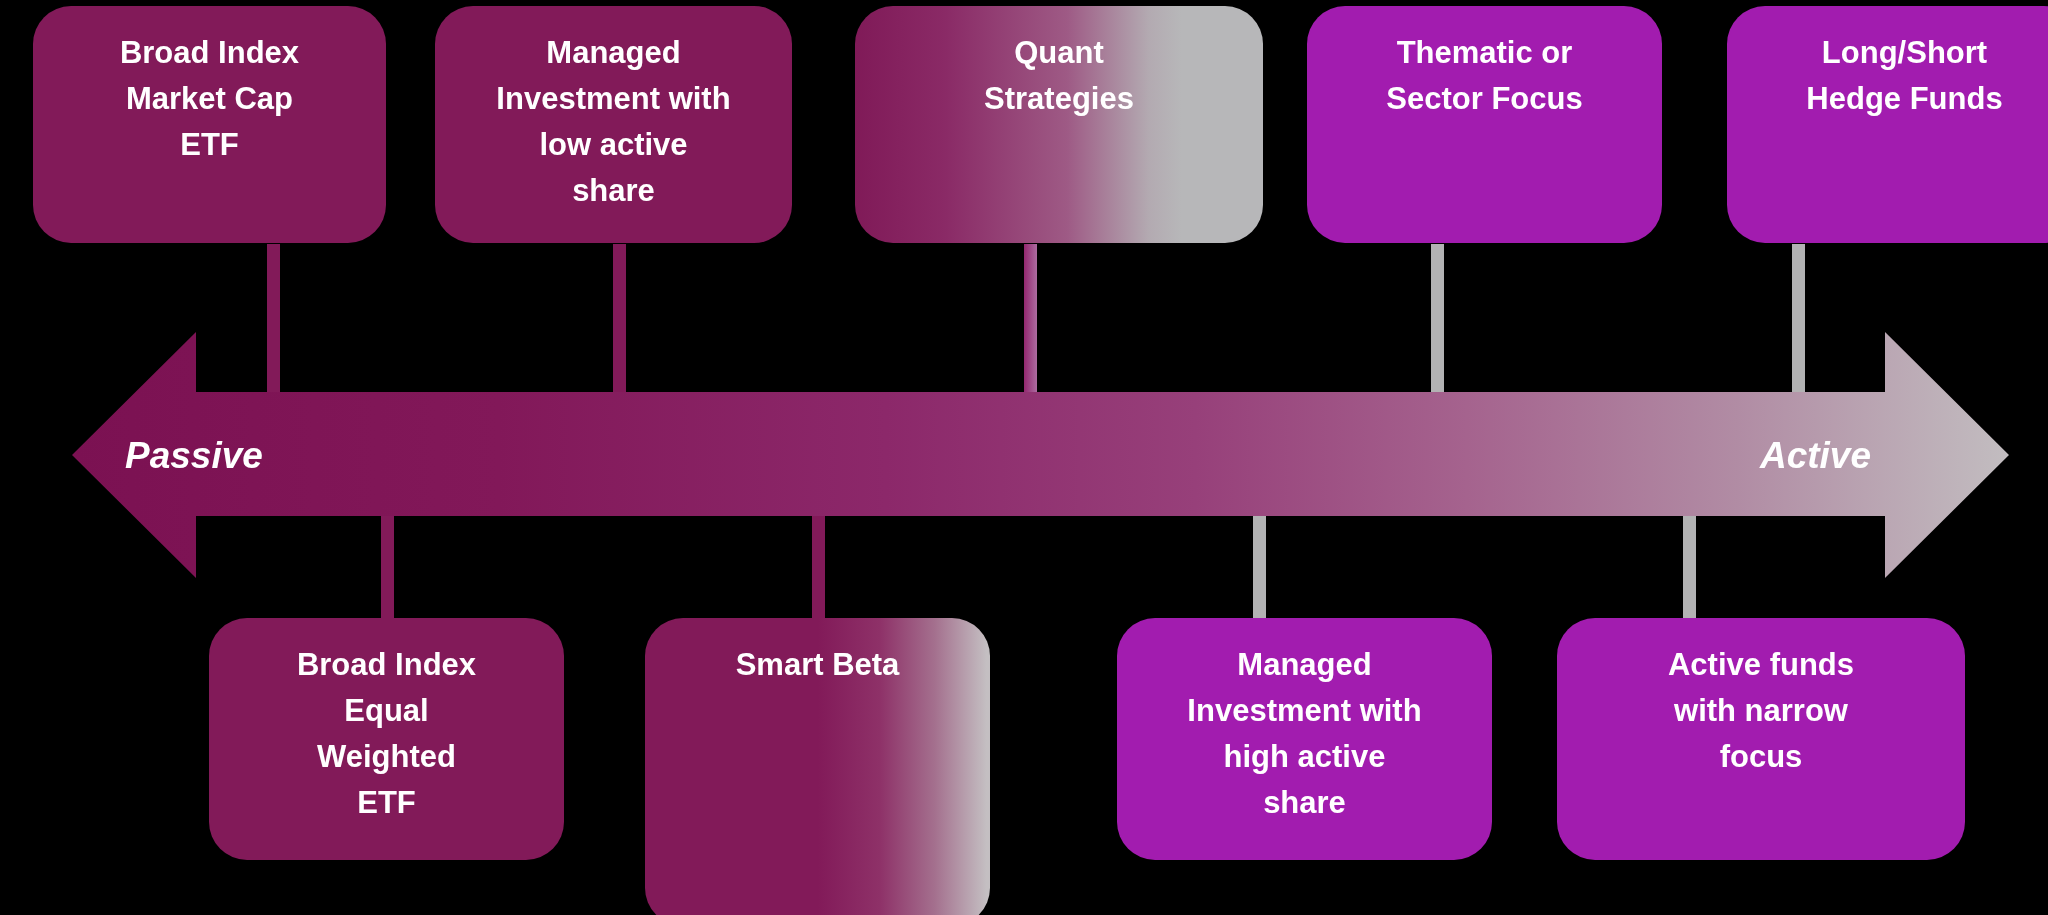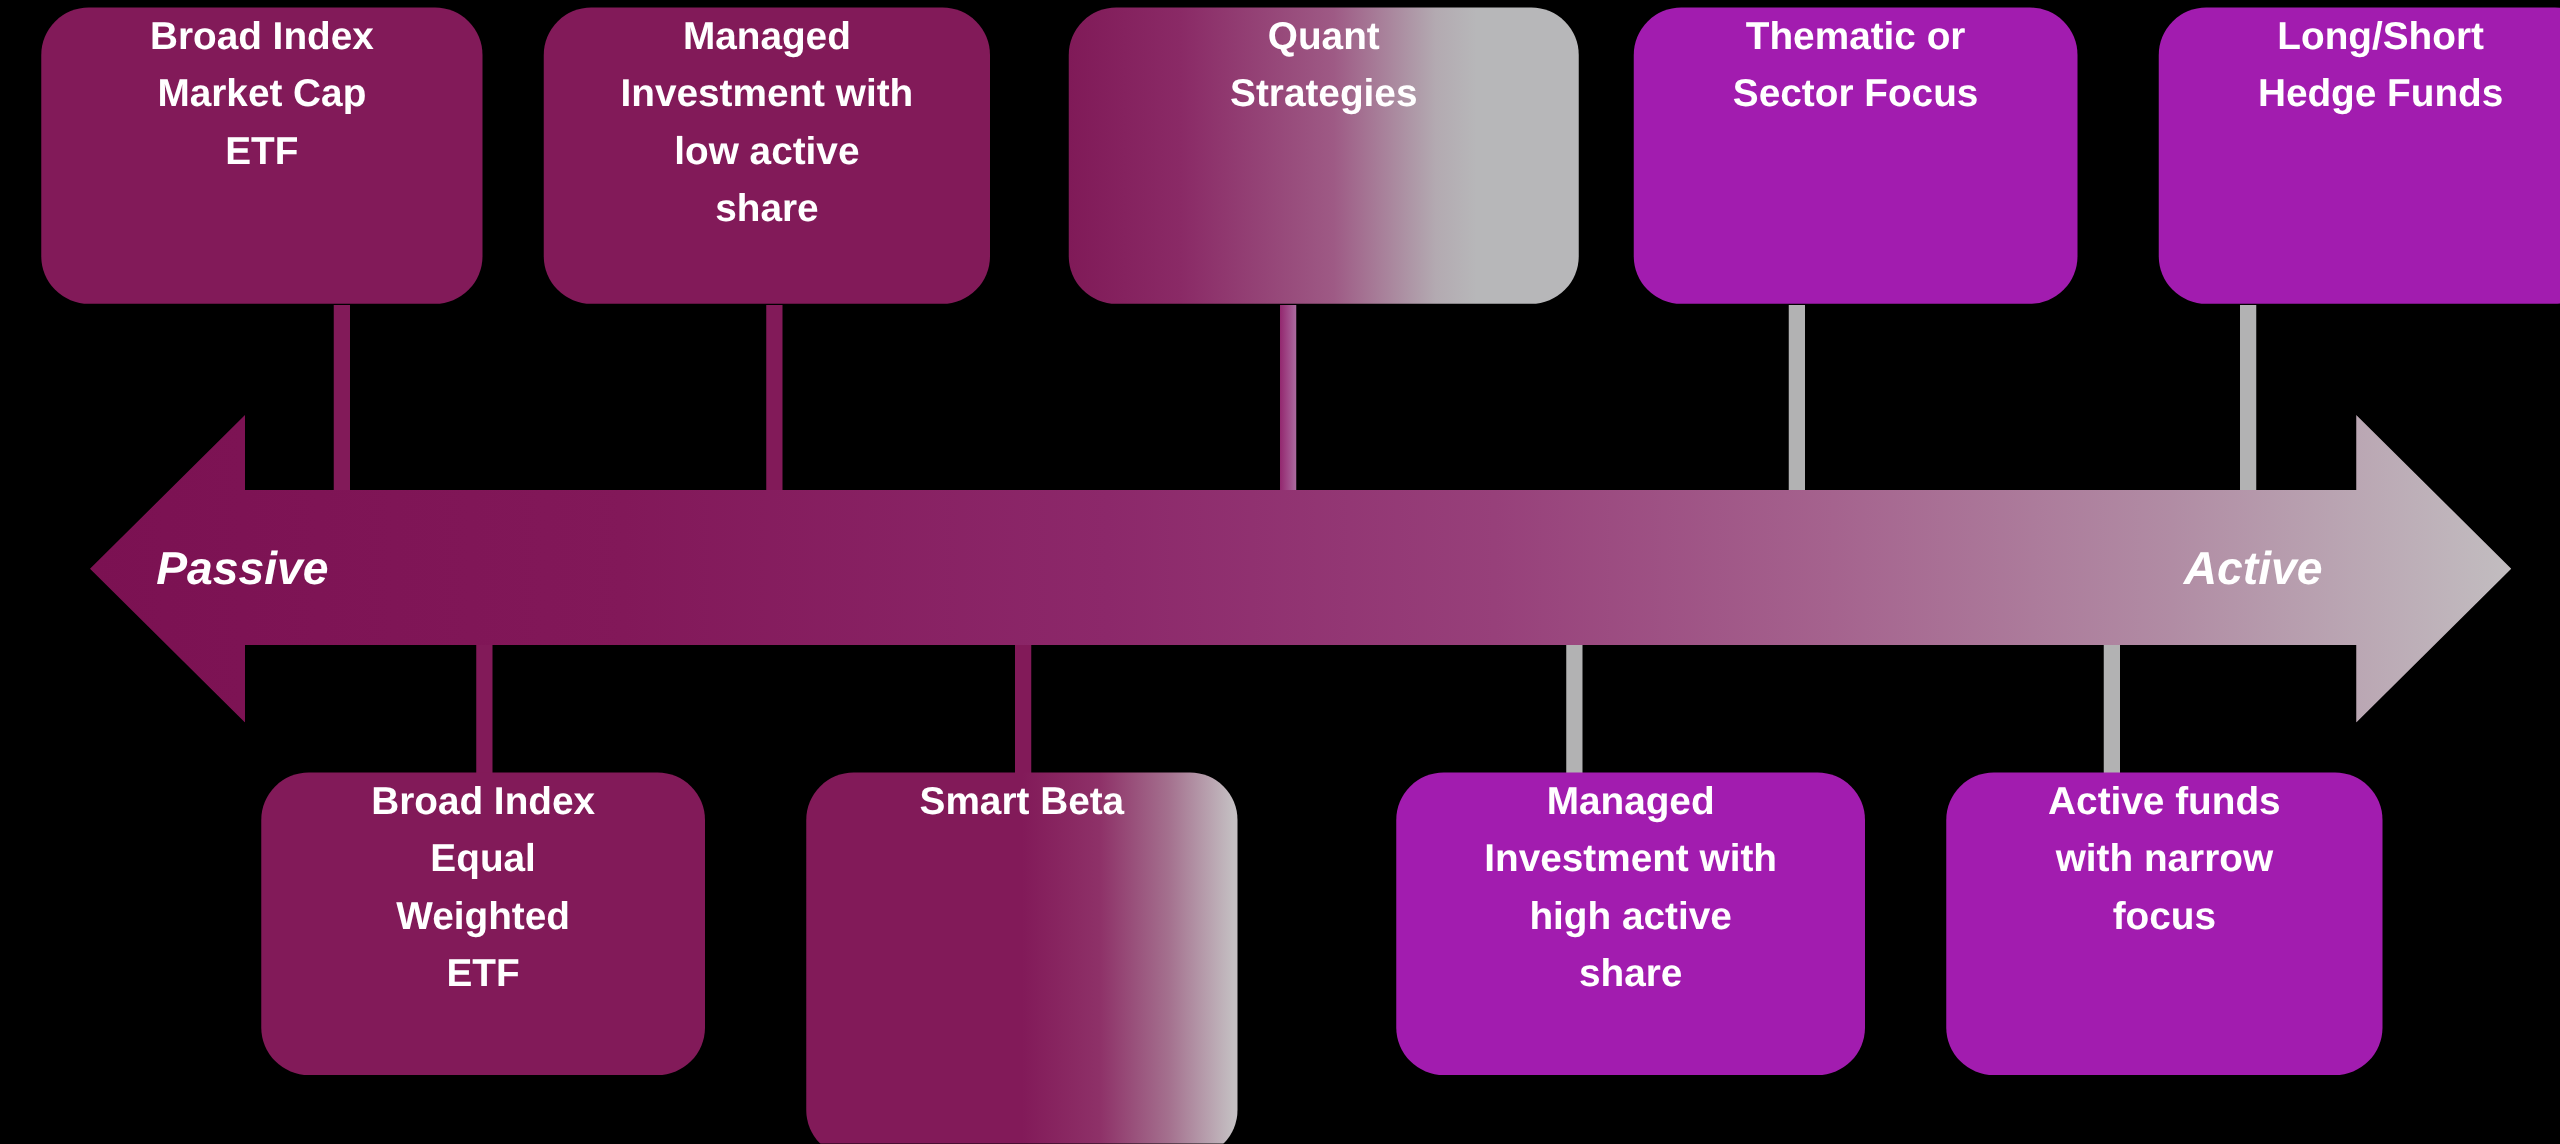--- a/index.html
+++ b/index.html
@@ -3,42 +3,42 @@
 <meta charset="utf-8">
 <style>
   html,body{margin:0;padding:0;background:#000;}
   .canvas{
     position:relative;width:2048px;height:915px;background:#000;overflow:hidden;
     font-family:"Liberation Sans", sans-serif;
   }
   .box{
     position:absolute;border-radius:38px;color:#fff;
     display:flex;justify-content:center;align-items:flex-start;
-    box-sizing:border-box;
+    box-sizing:border-box;padding-top:24px;
   }
   .box-label{
     white-space:pre-line;text-align:center;
     font-weight:700;font-size:31px;line-height:46px;color:#fff;
   }
   .purple{background:#821A59;}
   .gray{background:#a21caf;margin-left:44px;}
   .grad-quant{background:linear-gradient(90deg,#801A58 0%,#8A2A66 22%,#9E5A85 52%,#B3AAB1 72%,#B7B7B9 80%,#B7B7B9 100%);}
   .grad-smart{background:linear-gradient(90deg,#821A59 0%,#821A59 50%,#8E3168 68%,#A4708E 84%,#C4BFC2 99%);}
   .connector{position:absolute;width:13px;}
   .c-purple{background:#821A59;}
   .c-gray{background:#B2B2B3;}
   .c-magenta{background:linear-gradient(90deg,#93276F 0%,#AC6CA0 100%);}
   .arrow-wrap{position:absolute;left:72px;top:332px;width:1937px;height:246px;}
   .arrow-wrap svg{position:absolute;left:0;top:0;}
   .arrow-label{
     position:absolute;top:50%;transform:translateY(-50%);
     color:#fff;font-weight:700;font-size:37px;line-height:37px;font-style:italic;
   }
   .label-passive{left:53px;}
-  .label-active{right:151px;text-align:center;}
+  .label-active{right:138px;text-align:center;}
 </style>
 </head>
 <body>
 
 <div class="canvas">
 
   <div class="connector c-purple" style="left:267px;top:244px;height:150px;"></div>
   <div class="connector c-purple" style="left:613px;top:244px;height:150px;"></div>
   <div class="connector c-magenta" style="left:1024px;top:244px;height:150px;"></div>
   <div class="connector c-gray" style="left:1431px;top:244px;height:150px;"></div>
@@ -81,21 +81,21 @@
   </div>
   <div class="box grad-smart" style="left:645px;top:618px;width:345px;height:308px;">
     <span class="box-label">Smart Beta</span>
   </div>
   <div class="box gray" style="left:1073px;top:618px;width:375px;height:242px;">
     <span class="box-label">Managed
 Investment with
 high active
 share</span>
   </div>
-  <div class="box gray" style="left:1513px;top:618px;width:349px;height:242px;">
+  <div class="box gray" style="left:1513px;top:618px;width:408px;height:242px;">
     <span class="box-label">Active funds
 with narrow
 focus</span>
   </div>
 
   <div class="arrow-wrap">
     <svg width="1937" height="246" viewBox="0 0 1937 246">
       <defs>
         <linearGradient id="arrowGrad" x1="0" y1="0" x2="1" y2="0">
           <stop offset="0" stop-color="#7B1152"></stop>

